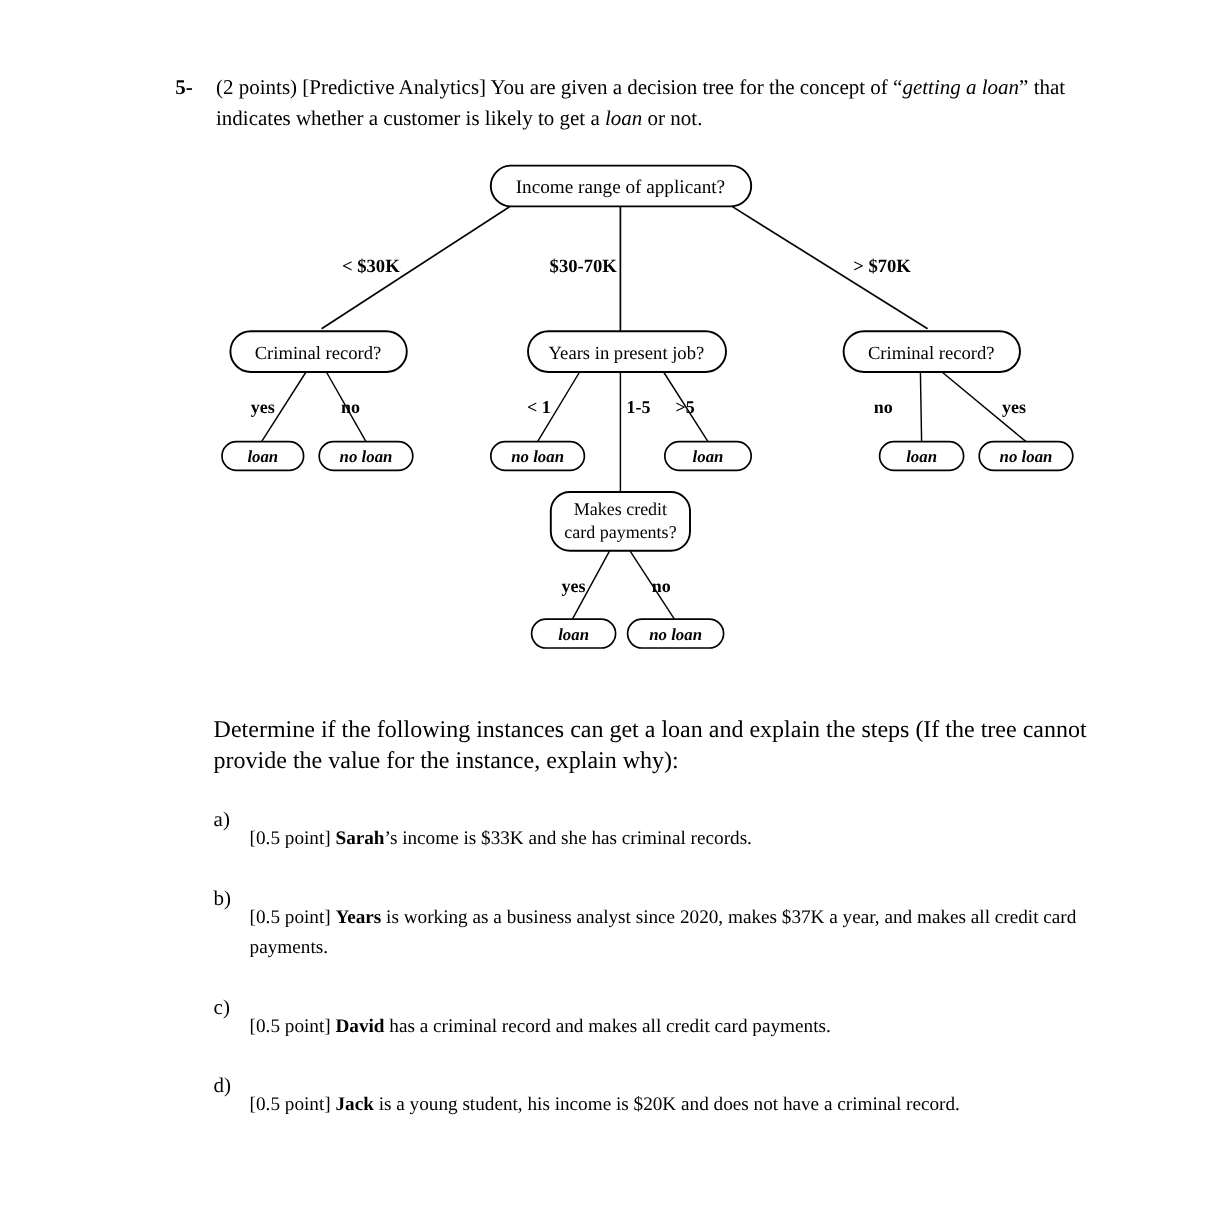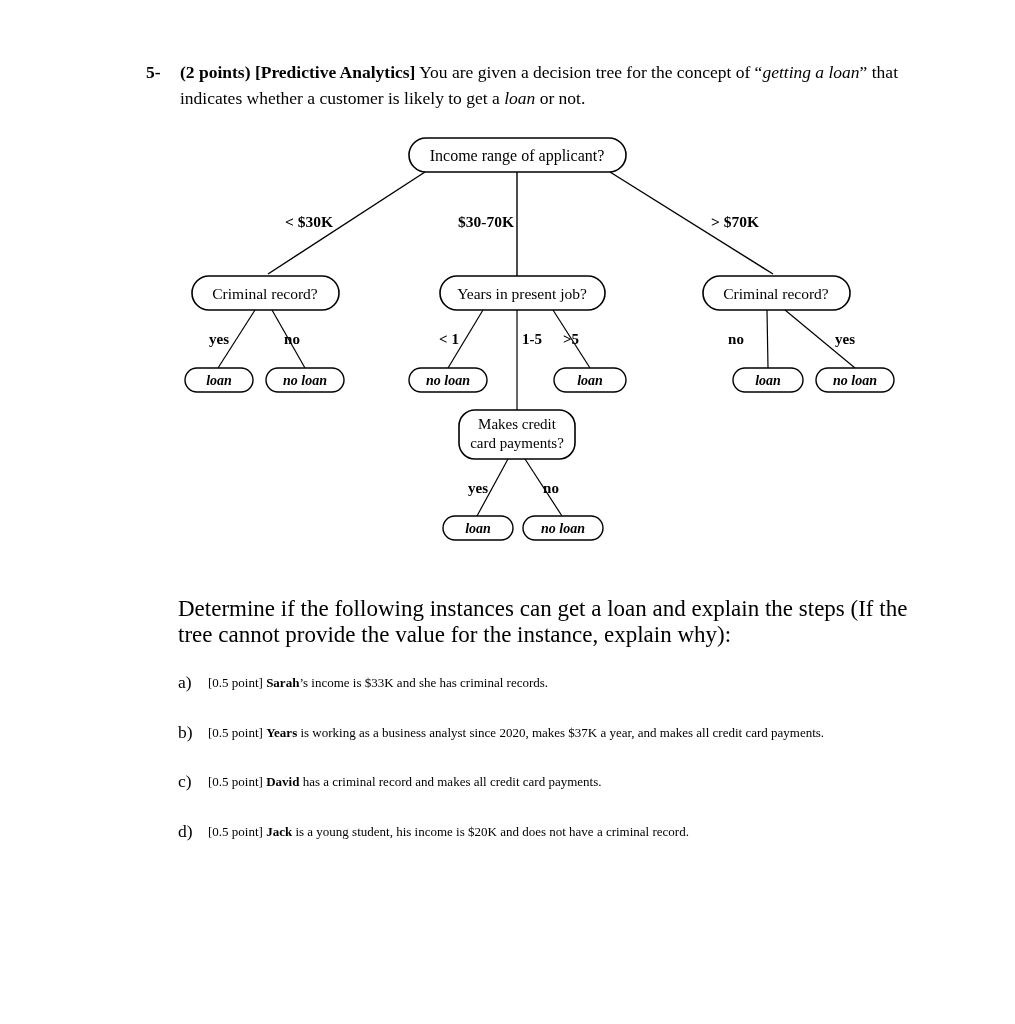--- a/index.html
+++ b/index.html
@@ -40,42 +40,42 @@
     font-weight: bold;
     font-size: 17.5px;
     line-height: 25px;
   }
   .q-text {
     flex: 1 1 auto;
     font-size: 17.5px;
     line-height: 25.5px;
     text-align: left;
   }
-  .q-text b { font-weight: bold; }
+  .q-text b { font-weight: normal; }
   .q-text i { }
 
   
   .tree {
     position: absolute;
     left: 0;
     top: 120px;
     width: 812px;
     height: 440px;
   }
   .tree svg {
     display: block;
   }
 
   
   .determine {
     position: absolute;
     left: 178px;
     top: 596px;
     width: 730px;
-    font-size: 23px;
+    font-size: 20px;
     line-height: 25.5px;
   }
 
   .items {
     position: absolute;
     left: 178px;
     top: 670px;
     width: 735px;
   }
   .item {
@@ -84,22 +84,23 @@
     margin-bottom: 24px;
   }
   .item-label {
     flex: 0 0 30px;
     width: 30px;
     font-size: 17.5px;
     line-height: 25.5px;
   }
   .item-text {
     flex: 1 1 auto;
-    font-size: 13px;
-    line-height: 25.5px;
+    font-size: 16px;
+    line-height: 25.5px;
+    margin-top: 16px;
   }
   .item-text b { font-weight: bold; }
 </style>
 </head>
 <body>
 
 <div class="page">
 
   <div class="question-block">
     <div class="q-row">

